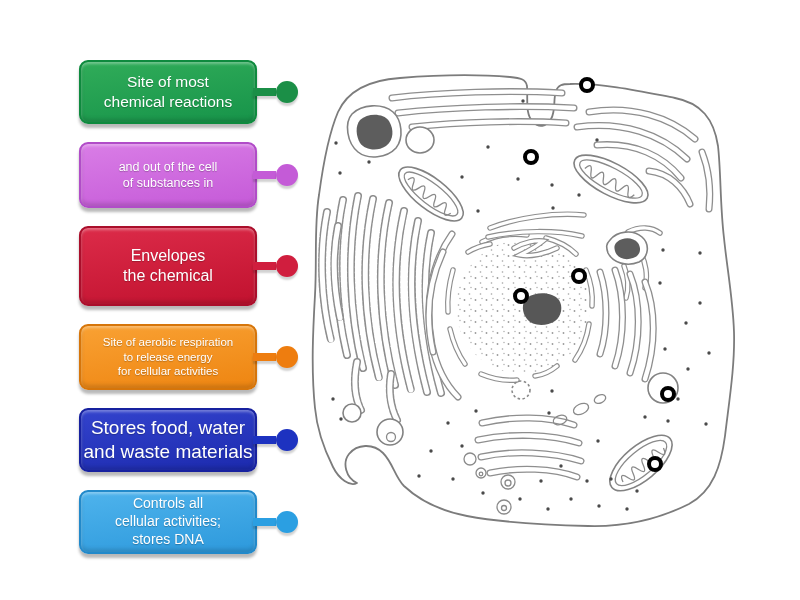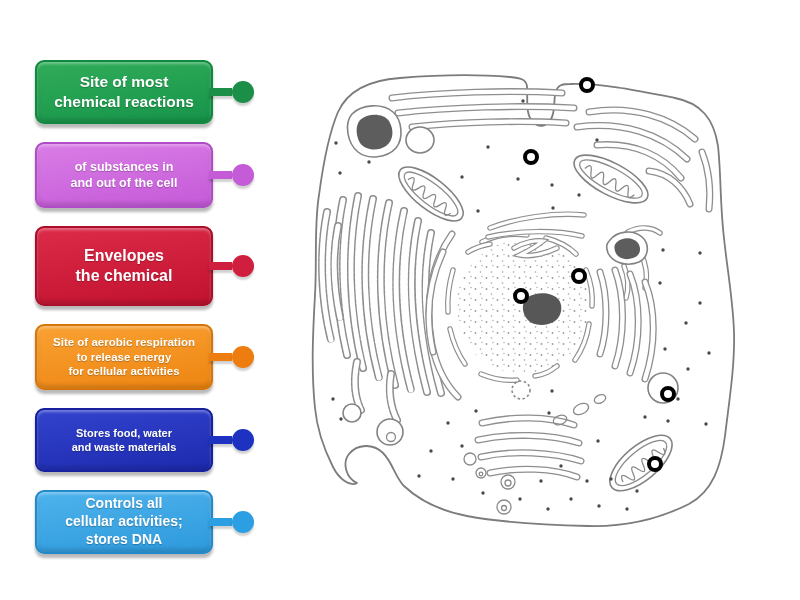--- a/index.html
+++ b/index.html
@@ -13,22 +13,23 @@
     position:absolute;left:35px;top:60px;width:178px;
     display:flex;flex-direction:column;gap:18px;
   }
   .label-card{
     position:relative;box-sizing:border-box;width:178px;
     border-radius:9px;
     border:2px solid var(--border,#888);
     background:linear-gradient(172deg,var(--bg-top,#ccc),var(--bg-bottom,#aaa));
     box-shadow:0 4px 3px rgba(0,0,0,.28), inset 0 2px 3px rgba(255,255,255,.35), inset 0 -3px 4px rgba(0,0,0,.15);
     display:flex;align-items:center;justify-content:center;
-    text-align:center;color:#ffffff;font-weight:bold;
+    text-align:center;color:#ffffff;font-weight:normal;
     cursor:pointer;
+    margin-left:44px;
   }
   .label-card:nth-child(1){height:64px;}
   .label-card:nth-child(2){height:66px;}
   .label-card:nth-child(3){height:80px;}
   .label-card:nth-child(4){height:66px;justify-content:center;}
   .label-card:nth-child(5){height:64px;}
   .label-card:nth-child(6){height:64px;align-items:center;}
   .label-text{line-height:1.28;text-shadow:0 1px 1px rgba(0,0,0,.25);}
   .line{display:block;white-space:nowrap;}
   .stem{
@@ -66,22 +67,22 @@
     <div class="label-text">
       <span class="line">Site of most</span>
       <span class="line">chemical reactions</span>
       <span class="line"></span>
     </div>
     <span class="stem"></span>
     <span class="dot"></span>
   </div>
   <div class="label-card" style="--bg-top: #d97de6; --bg-bottom: #c55ad8; --border: #b14cc8; --connector: #c45bd7; font-size: 12.5px;">
     <div class="label-text">
+      <span class="line">and out of the cell</span>
       <span class="line">of substances in</span>
-      <span class="line">and out of the cell</span>
     </div>
     <span class="stem"></span>
     <span class="dot"></span>
   </div>
   <div class="label-card" style="--bg-top: #dc2b49; --bg-bottom: #c1122f; --border: #aa0e2b; --connector: #d01e3e; font-size: 16px;">
     <div class="label-text">
       <span class="line">Envelopes</span>
       <span class="line">the chemical</span>
       <span class="line"></span>
     </div>
@@ -90,21 +91,21 @@
   </div>
   <div class="label-card" style="--bg-top: #f9a133; --bg-bottom: #ee8511; --border: #d6750a; --connector: #ee7d0f; font-size: 11.5px;">
     <div class="label-text">
       <span class="line">Site of aerobic respiration</span>
       <span class="line">to release energy</span>
       <span class="line">for cellular activities</span>
     </div>
     <span class="stem"></span>
     <span class="dot"></span>
   </div>
-  <div class="label-card" style="--bg-top: #3343cd; --bg-bottom: #1c2aae; --border: #17219f; --connector: #1d32c0; font-size: 11px;">
+  <div class="label-card" style="--bg-top: #3343cd; --bg-bottom: #1c2aae; --border: #17219f; --connector: #1d32c0; font-size: 19px;">
     <div class="label-text">
       <span class="line">Stores food, water</span>
       <span class="line">and waste materials</span>
       <span class="line"></span>
     </div>
     <span class="stem"></span>
     <span class="dot"></span>
   </div>
   <div class="label-card" style="--bg-top: #4eb3ec; --bg-bottom: #2d99dc; --border: #2289ca; --connector: #2b9fe2; font-size: 14px;">
     <div class="label-text">

